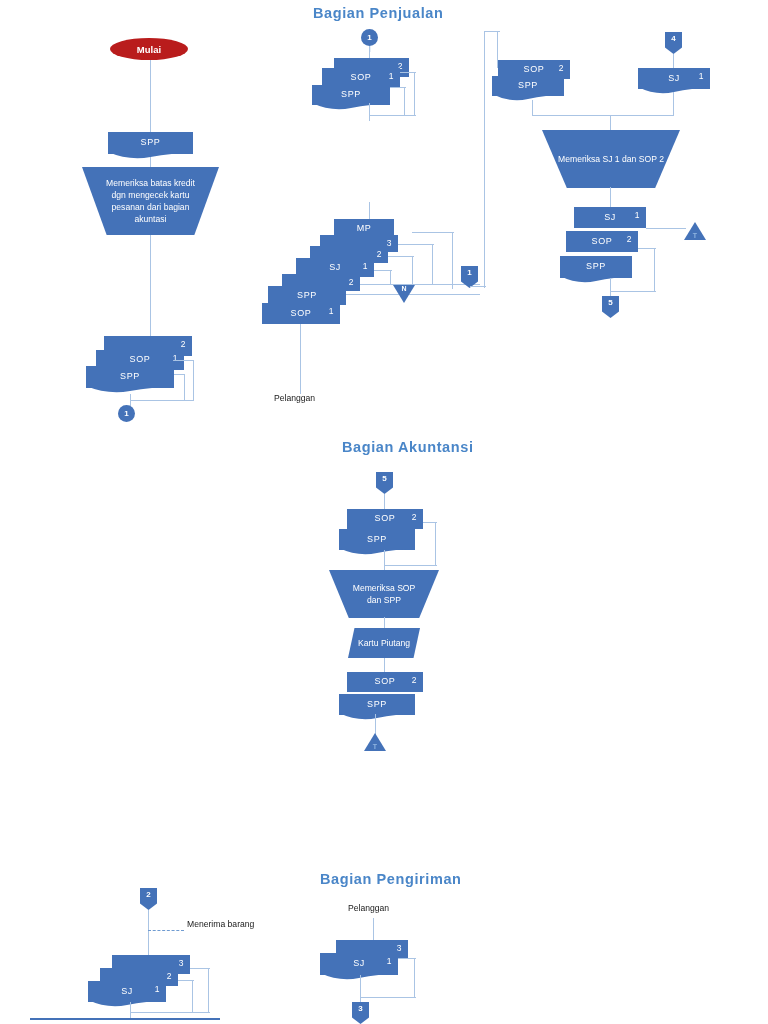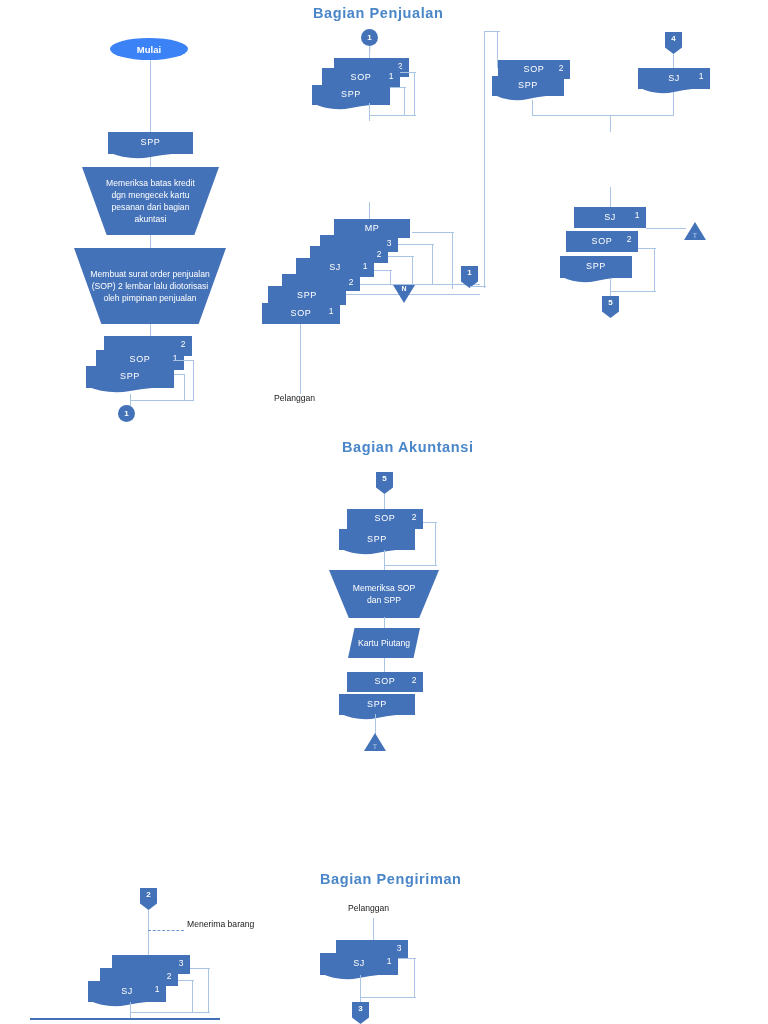--- a/index.html
+++ b/index.html
@@ -18,21 +18,21 @@
     color:#4a86c8;
     font-weight:bold;
     font-size:14.5px;
     letter-spacing:.6px;
     white-space:nowrap;
   }
 
   
   .terminator{
     position:absolute;
-    background:#3b82f6;
+    background:#b91c1c;
     border-radius:50%;
     color:#ffffff;
     font-size:9.5px;
     display:flex;align-items:center;justify-content:center;
     font-weight:bold;
   }
 
   
   .trapezoid{
     position:absolute;
@@ -161,23 +161,20 @@
       <svg viewBox="0 0 100 9" preserveAspectRatio="none">
           <path d="M0,0 Q25,9 50,5 T100,1 L100,0 L0,0 Z" fill="#4472b8"></path>
         </svg>
     </div>
   </div>
 
   <div class="trapezoid" style="left:82px;top:167px;width:137px;height:68px;">
     <span>Memeriksa batas kredit dgn mengecek kartu pesanan dari bagian akuntasi</span>
   </div>
 
-  <div class="trapezoid" style="left:74px;top:248px;width:152px;height:76px;">
-    <span>Membuat surat order penjualan (SOP) 2 lembar lalu diotorisasi oleh pimpinan penjualan</span>
-  </div>
 
   <div class="doc plain" style="left:104px;top:336px;width:88px;height:20px;">
     <span class="num">2</span>
   </div>
   <div class="doc" style="left:96px;top:350px;width:88px;height:20px;">
     <span class="lbl">SOP</span>
     <span class="num">1</span>
   </div>
   <div class="doc" style="left:86px;top:366px;width:88px;height:22px;">
     <span class="lbl">SPP</span>
@@ -222,21 +219,21 @@
   </div>
   <div class="ln-h" style="left:400px;top:72px;width:16px;"></div>
   <div class="ln-v" style="left:414px;top:72px;height:44px;"></div>
   <div class="ln-h" style="left:390px;top:87px;width:16px;"></div>
   <div class="ln-v" style="left:404px;top:87px;height:29px;"></div>
   <div class="ln-h" style="left:369px;top:115px;width:47px;"></div>
   <div class="ln-v" style="left:369px;top:103px;height:18px;"></div>
 
   <div class="ln-v" style="left:369px;top:202px;height:20px;"></div>
 
-  <div class="doc" style="left:334px;top:219px;width:76px;height:19px;">
+  <div class="doc" style="left:334px;top:219px;width:60px;height:19px;">
     <span class="lbl">MP</span>
   </div>
   <div class="doc plain" style="left:320px;top:235px;width:78px;height:17px;">
     <span class="num">3</span>
   </div>
   <div class="doc plain" style="left:310px;top:246px;width:78px;height:17px;">
     <span class="num">2</span>
   </div>
   <div class="doc" style="left:296px;top:258px;width:78px;height:19px;">
     <span class="lbl">SJ</span>
@@ -306,20 +303,23 @@
     <div class="wave">
       <svg viewBox="0 0 100 9" preserveAspectRatio="none">
           <path d="M0,0 Q25,9 50,5 T100,1 L100,0 L0,0 Z" fill="#4472b8"></path>
         </svg>
     </div>
   </div>
   <div class="ln-v" style="left:673px;top:92px;height:24px;"></div>
   <div class="ln-h" style="left:610px;top:115px;width:64px;"></div>
   <div class="ln-v" style="left:610px;top:115px;height:17px;"></div>
 
+  <div class="trapezoid" style="left:542px;top:130px;width:138px;height:58px;">
+    <span>Memeriksa SJ 1 dan SOP 2</span>
+  </div>
   <div class="ln-v" style="left:610px;top:187px;height:21px;"></div>
 
   <div class="doc" style="left:574px;top:207px;width:72px;height:21px;">
     <span class="lbl">SJ</span>
     <span class="num">1</span>
   </div>
   <div class="doc" style="left:566px;top:231px;width:72px;height:21px;">
     <span class="lbl">SOP</span>
     <span class="num">2</span>
   </div>

